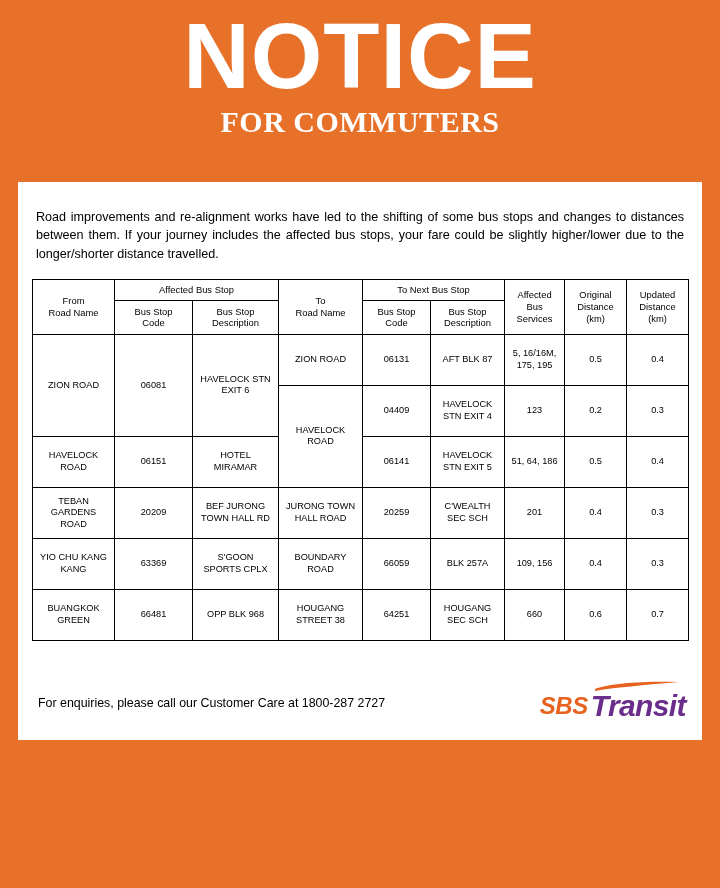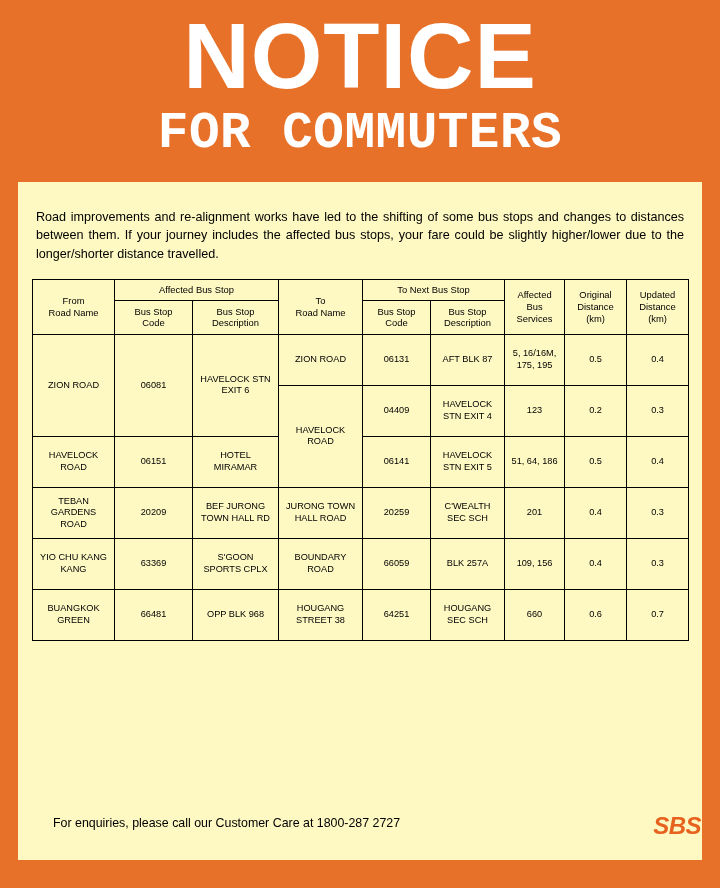--- a/index.html
+++ b/index.html
@@ -34,35 +34,35 @@
     color: #ffffff;
     font-size: 92px;
     font-weight: bold;
     letter-spacing: 1px;
     line-height: 1.05;
     margin: 0;
     font-family: "Liberation Sans", sans-serif;
   }
   .title-sub {
     color: #ffffff;
-    font-size: 51px;
+    font-size: 30px;
     font-weight: bold;
     letter-spacing: 0.5px;
     line-height: 1.15;
     margin: 0;
-    font-family: Liberation Mono, monospace;
+    font-family: Liberation Serif, serif;
   }
   
   .sheet {
     position: absolute;
     left: 18px;
     top: 182px;
     width: 684px;
-    height: 678px;
-    background: #fef9c3;
+    height: 558px;
+    background: #ffffff;
     box-sizing: border-box;
     padding: 26px 14px 0 14px;
   }
   .para {
     font-size: 12.6px;
     color: #000000;
     line-height: 1.45;
     margin: 0 0 0 0;
     text-align: justify;
     padding: 0 4px;
@@ -110,21 +110,21 @@
   .c-services  { width: 60px; }
   .c-origdist  { width: 62px; }
   .c-updist    { width: 62px; }
 
   .h-tall { height: 50px; }
   .h-group { height: 16px; }
   .row-tall td { height: 46px; }
   
   .footer {
     position: absolute;
-    left: 17px;
+    left: 2px;
     bottom: 0;
     width: 684px;
     height: 74px;
     display: flex;
     align-items: center;
     justify-content: space-between;
     padding: 0 18px 0 18px;
     box-sizing: border-box;
   }
   .enquiry {
@@ -361,17 +361,23 @@
           <td>0.7</td>
         </tr>
 
       </tbody>
     </table>
 
     <div class="footer">
       <div class="enquiry">For enquiries, please call our Customer Care at 1800-287 2727</div>
       <div class="logo">
         <span class="logo-sbs">SBS</span>
+        <span class="logo-transit-wrap">
+          <svg class="logo-swoosh" viewBox="0 0 84 9">
+            <path d="M0 7 C 16 1, 50 -1, 84 0 C 52 3, 22 5, 0 9 Z" fill="#e8621f"></path>
+          </svg>
+          <span class="logo-transit">Transit</span>
+        </span>
       </div>
     </div>
 
   </div>
 </div>
 
 </body></html>

